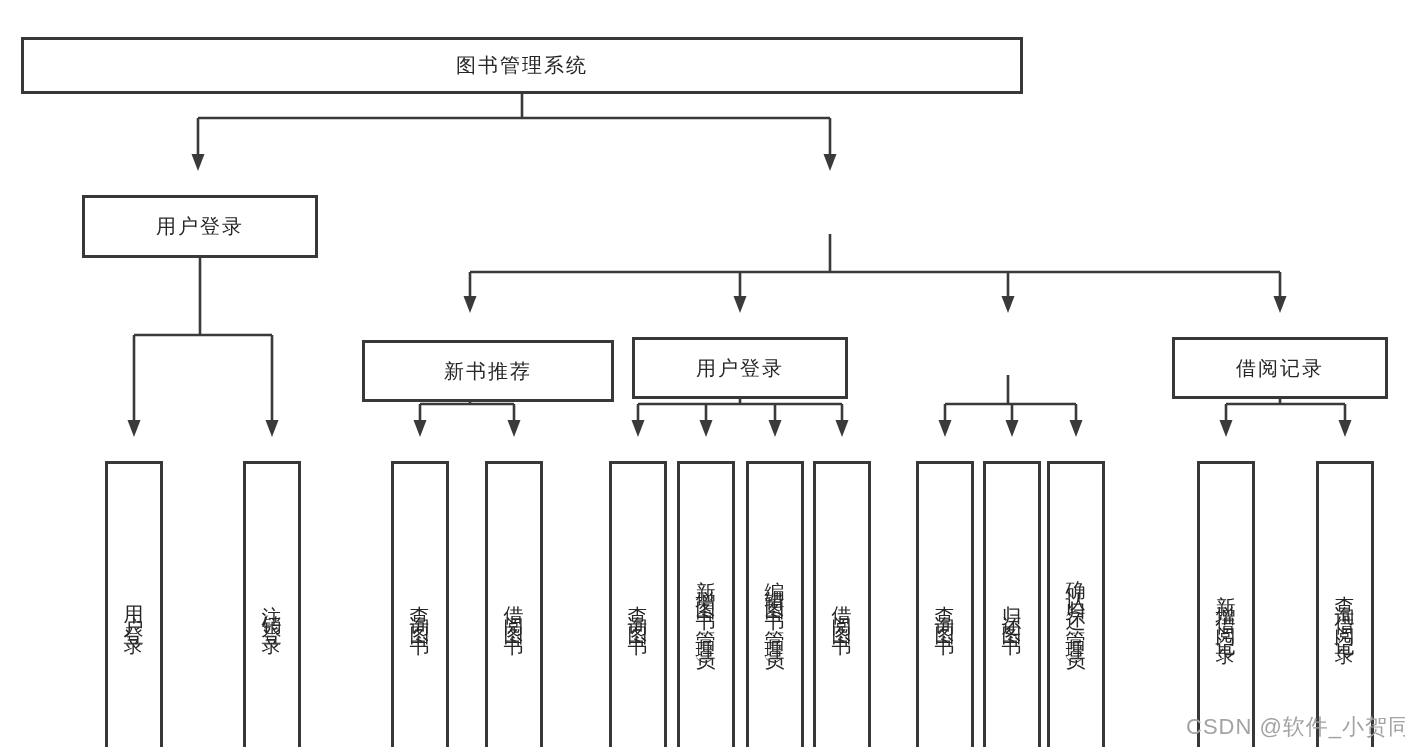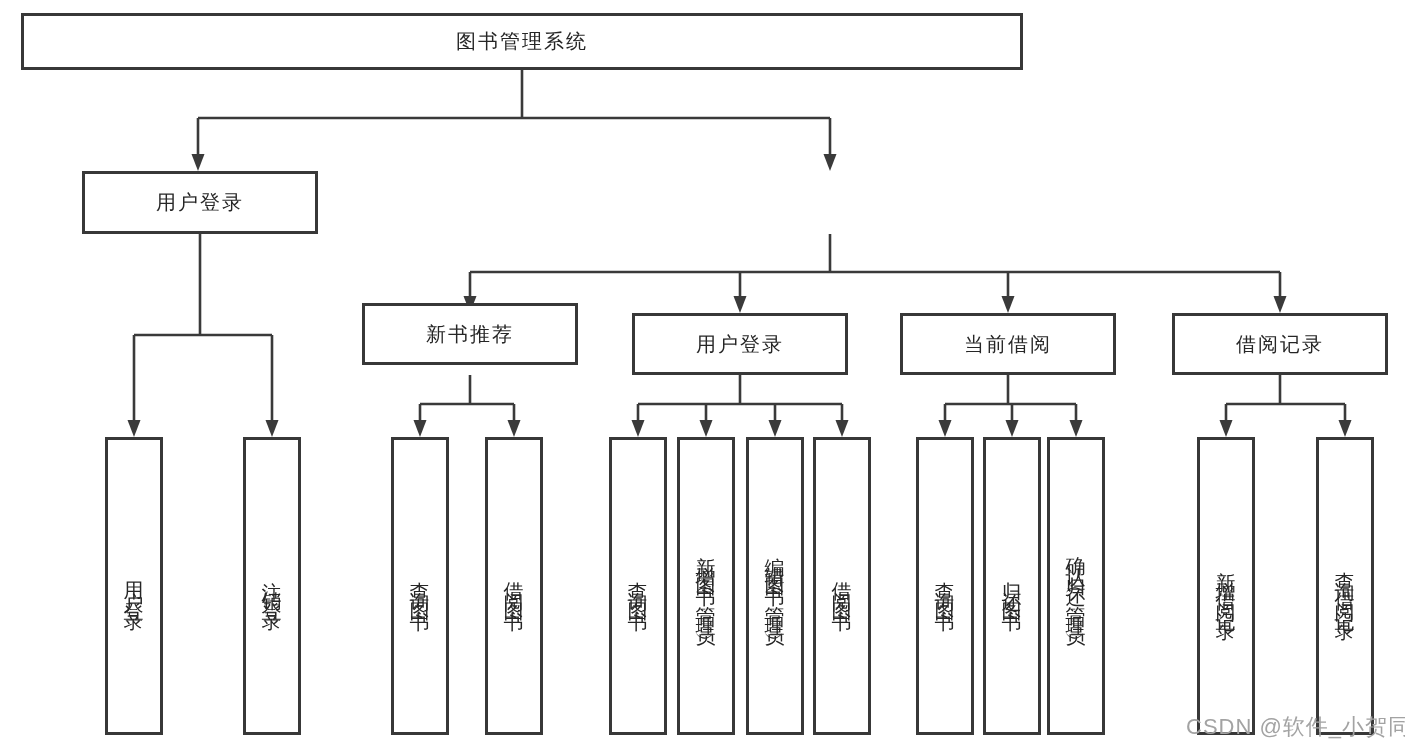--- a/index.html
+++ b/index.html
@@ -13,20 +13,21 @@
   #connectors{position:absolute;left:0;top:0;width:1405px;height:747px;}
   .node{
     position:absolute;
     background:#ffffff;
     border:3px solid #383838;
     box-sizing:border-box;
     display:flex;
     align-items:center;
     justify-content:center;
     color:#262626;
+    margin-top:24px;
   }
   .hnode span{
     font-size:20px;
     letter-spacing:2px;
     white-space:nowrap;
   }
   .vnode span{
     writing-mode:vertical-rl;
     text-orientation:mixed;
     font-size:20px;
@@ -104,28 +105,25 @@
     </svg>
 
   <div class="node hnode" style="left:21px;top:13px;width:1002px;height:57px">
     <span>图书管理系统</span>
   </div>
 
   <div class="node hnode" style="left:82px;top:171px;width:236px;height:63px">
     <span>用户登录</span>
   </div>
 
-  <div class="node hnode" style="left:362px;top:303px;width:216px;height:62px">
+  <div class="node hnode" style="left:362px;top:316px;width:252px;height:62px">
     <span>新书推荐</span>
   </div>
   <div class="node hnode" style="left:632px;top:313px;width:216px;height:62px">
     <span>用户登录</span>
-  </div>
-  <div class="node hnode" style="left:900px;top:313px;width:216px;height:62px">
-    <span>当前借阅</span>
   </div>
   <div class="node hnode" style="left:1172px;top:313px;width:216px;height:62px">
     <span>借阅记录</span>
   </div>
 
   <div class="node vnode" style="left:105px;top:437px;width:58px;height:298px">
     <span>用户登录</span>
   </div>
   <div class="node vnode" style="left:243px;top:437px;width:58px;height:298px">
     <span>注销登录</span>

